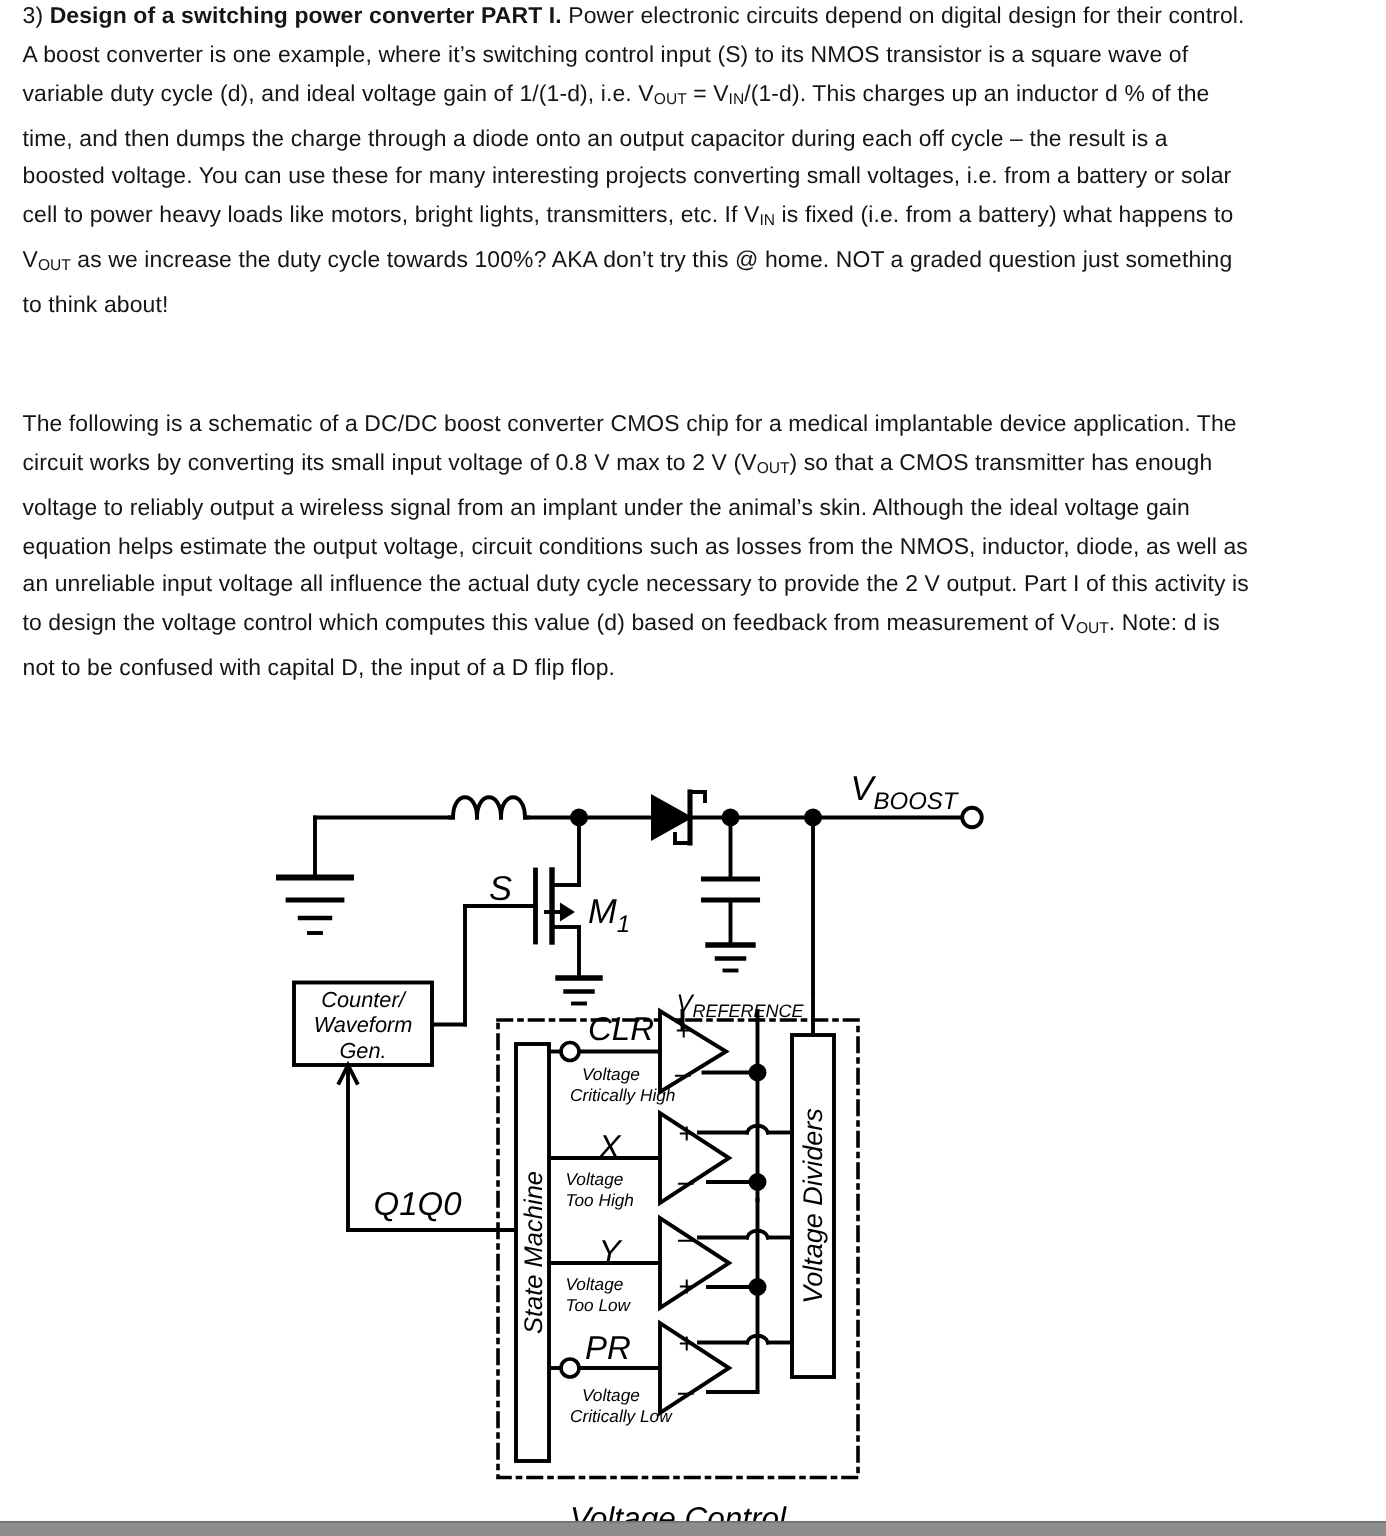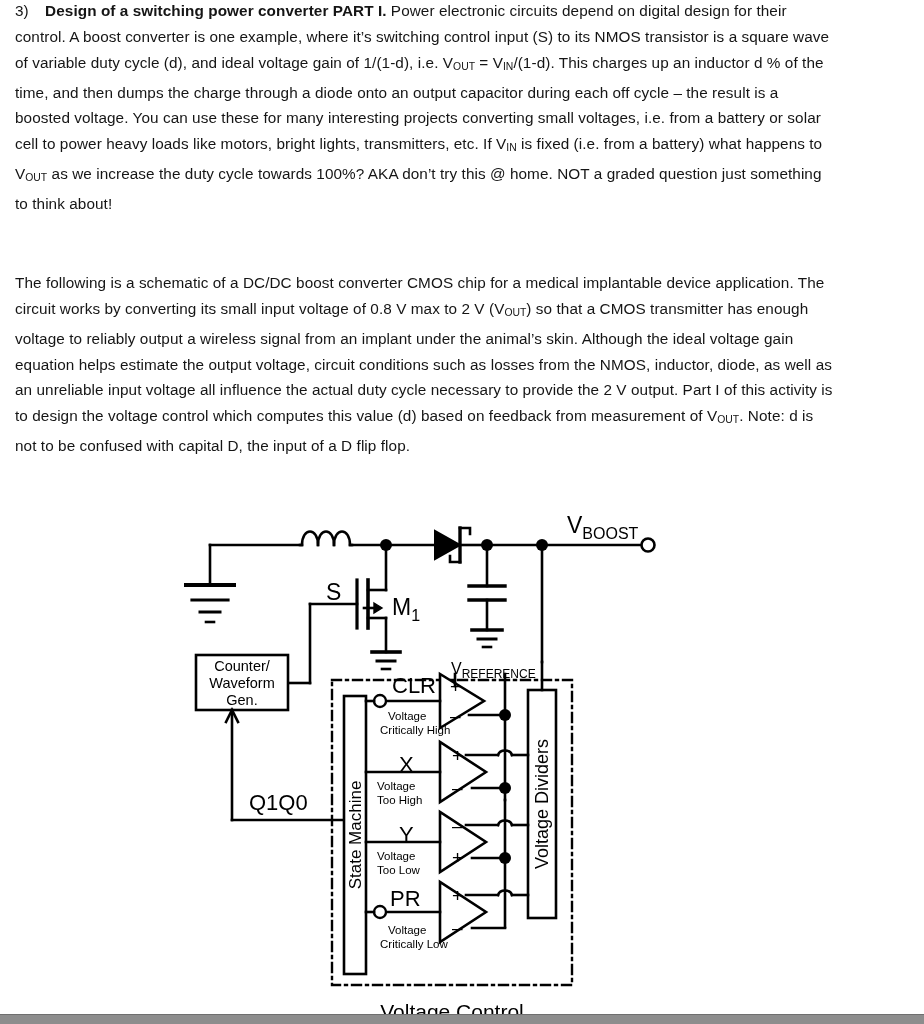--- a/index.html
+++ b/index.html
@@ -27,32 +27,33 @@
     left: 15px;
     width: 820px;
     font-size: 15.3px;
     line-height: 25.8px;
     color: #151515;
     letter-spacing: 0.005em;
     text-align: left;
   }
   #para1 { top: -2px; }
   #para2 { top: 270px; }
-  .prose b { font-weight: 700; margin-left: 12px; }
+  .prose b { font-weight: 700; }
   .prose sub {
     font-size: 0.68em;
     vertical-align: -0.22em;
     letter-spacing: 0;
   }
   #schematic {
     position: absolute;
     left: 0;
     top: 490px;
     width: 924px;
     height: 534px;
+    font-style: italic;
   }
   #bottombar {
     position: absolute;
     left: 0;
     top: 1014px;
     width: 924px;
     height: 10px;
     background: #8d8d8d;
     border-top: 1px solid #6f6f6f;
   }

